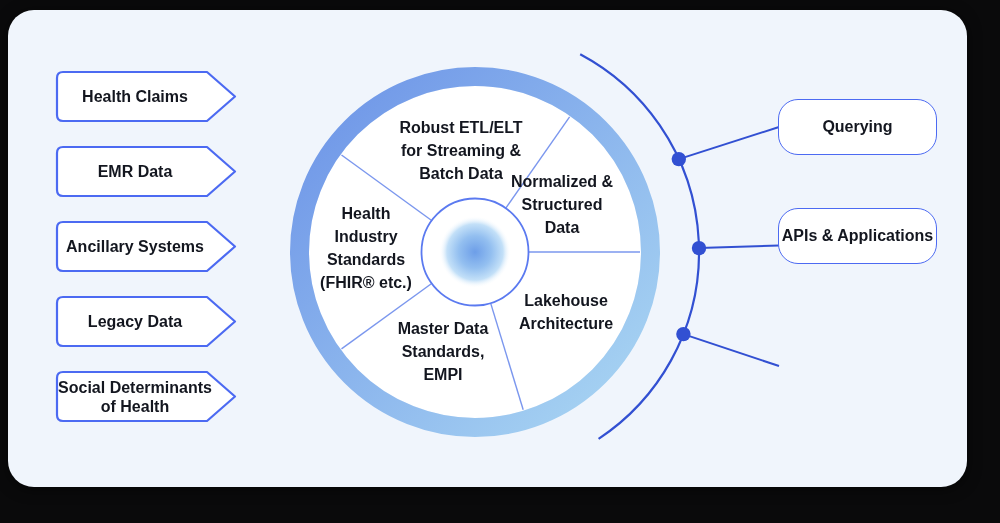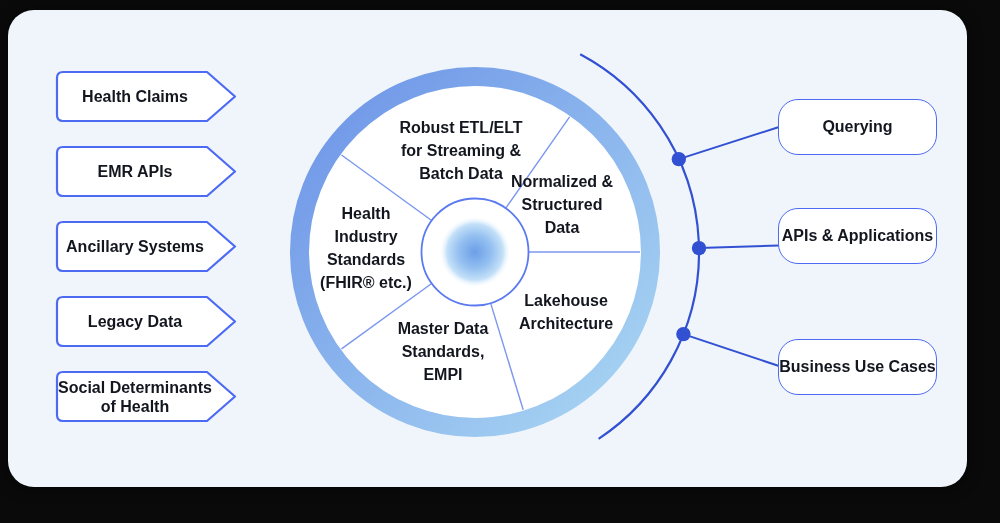--- a/index.html
+++ b/index.html
@@ -125,21 +125,21 @@
     </svg>
     <div class="src-label">
       <span>Health Claims</span>
     </div>
   </div>
   <div class="src-box" style="top:145px">
     <svg width="182" height="53" viewBox="0 0 182 53">
       <path class="src-shape" d="M 8 2 H 152 L 180 26.5 L 152 51 H 8 Q 2 51 2 45 V 8 Q 2 2 8 2 Z"></path>
     </svg>
     <div class="src-label">
-      <span>EMR APIs</span>
+      <span>EMR Data</span>
     </div>
   </div>
   <div class="src-box" style="top:220px">
     <svg width="182" height="53" viewBox="0 0 182 53">
       <path class="src-shape" d="M 8 2 H 152 L 180 26.5 L 152 51 H 8 Q 2 51 2 45 V 8 Q 2 2 8 2 Z"></path>
     </svg>
     <div class="src-label">
       <span>Ancillary Systems</span>
     </div>
   </div>
@@ -186,16 +186,13 @@
     <span>Standards,</span>
     <span>EMPI</span>
   </div>
 
   <div class="out-box" style="top:99px">
     <span class="out-label">Querying</span>
   </div>
   <div class="out-box" style="top:208px">
     <span class="out-label">APIs &amp; Applications</span>
   </div>
-  <div class="out-box" style="top:339px">
-    <span class="out-label">Business Use Cases</span>
-  </div>
 </div>
 
 </body></html>

